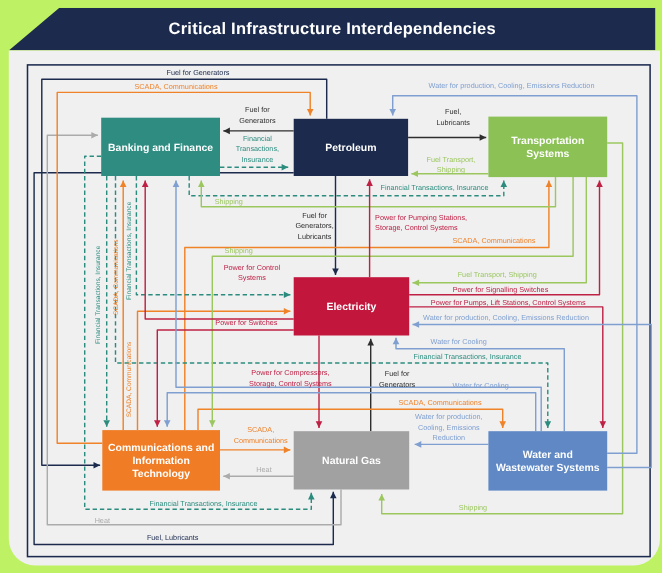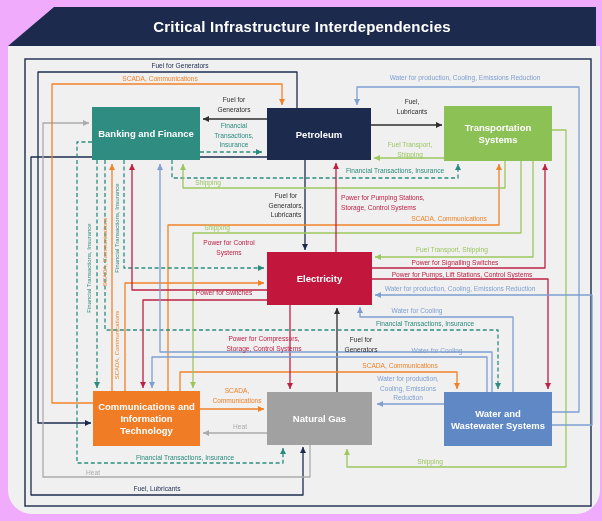--- a/index.html
+++ b/index.html
@@ -1,16 +1,16 @@
 <!DOCTYPE html>
 <html><head>
 <meta charset="utf-8">
 <style>
   html,body{margin:0;padding:0;background:#ffffff;}
-  #stage{position:relative;width:602px;height:521px;background:#f0abfc;overflow:hidden;
+  #stage{position:relative;width:602px;height:521px;background:#bef264;overflow:hidden;
          font-family:"Liberation Sans", sans-serif;}
   #banner{position:absolute;left:8px;top:7px;width:588px;height:39px;background:#1C2B4D;
           clip-path:polygon(46px 0, 100% 0, 100% 100%, 0 100%);
           display:flex;align-items:center;justify-content:center;}
   #banner span{color:#ffffff;font-size:15px;font-weight:bold;letter-spacing:.2px;}
   #graybg{position:absolute;left:8px;top:46px;width:592px;height:468px;background:#F0F0F1;
           border-radius:0 0 24px 24px;}
   #diagram{position:absolute;left:0;top:0;}
   text{font-family:"Liberation Sans", sans-serif;}
 </style>

